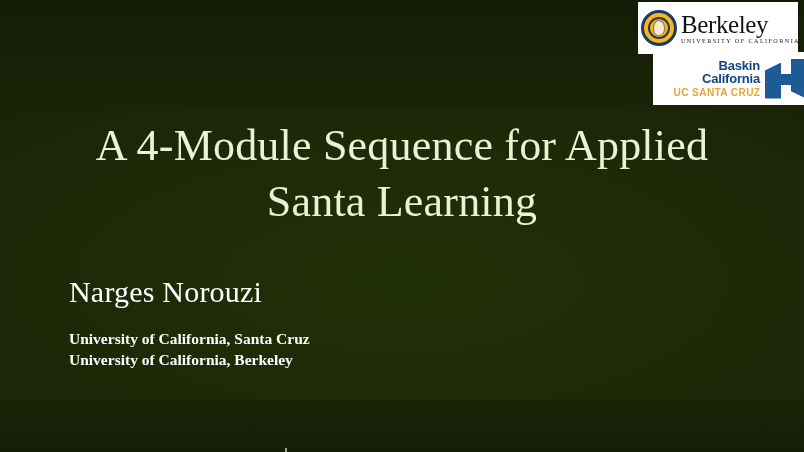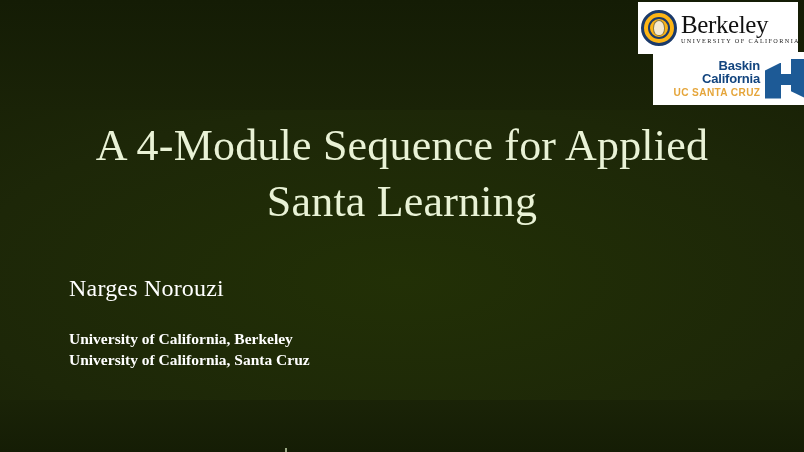--- a/index.html
+++ b/index.html
@@ -176,21 +176,21 @@
     padding: 0 59px;
     box-sizing: border-box;
   }
   .title .line { display: block; white-space: nowrap; }
 
   .author {
     position: absolute;
     left: 69px;
     top: 275px;
     color: #ffffff;
-    font-size: 24px;
+    font-size: 30px;
     line-height: 1.1;
     letter-spacing: 0.2px;
   }
   .affiliations {
     position: absolute;
     left: 69px;
     top: 328px;
     color: #ffffff;
     font-size: 15.5px;
     font-weight: bold;
@@ -242,19 +242,19 @@
   </div>
 
   <div class="title">
     <span class="line">A 4-Module Sequence for Applied</span>
     <span class="line">Santa Learning</span>
   </div>
 
   <div class="author">Narges Norouzi</div>
 
   <div class="affiliations">
+    <span class="line">University of California, Santa Cruz</span>
     <span class="line">University of California, Berkeley</span>
-    <span class="line">University of California, Santa Cruz</span>
   </div>
 
   <div class="cursor-dot"></div>
 
 </div>
 
 </body></html>

